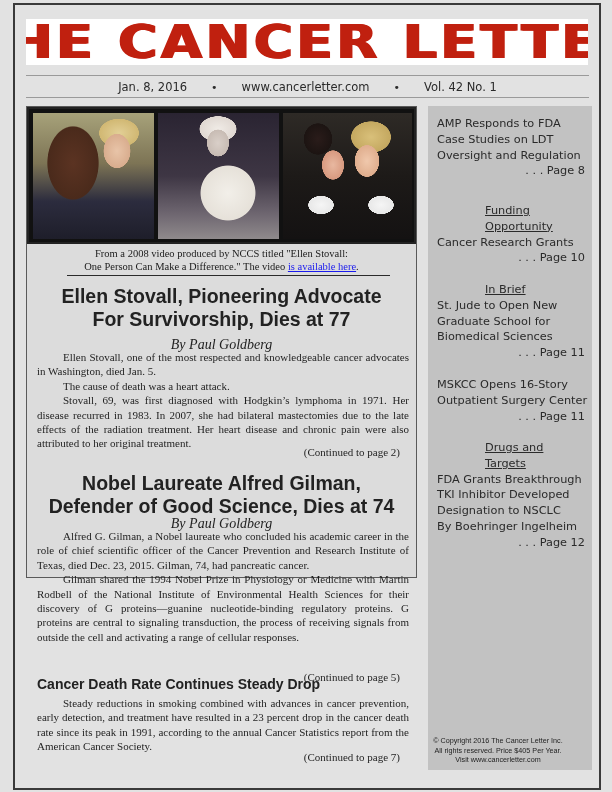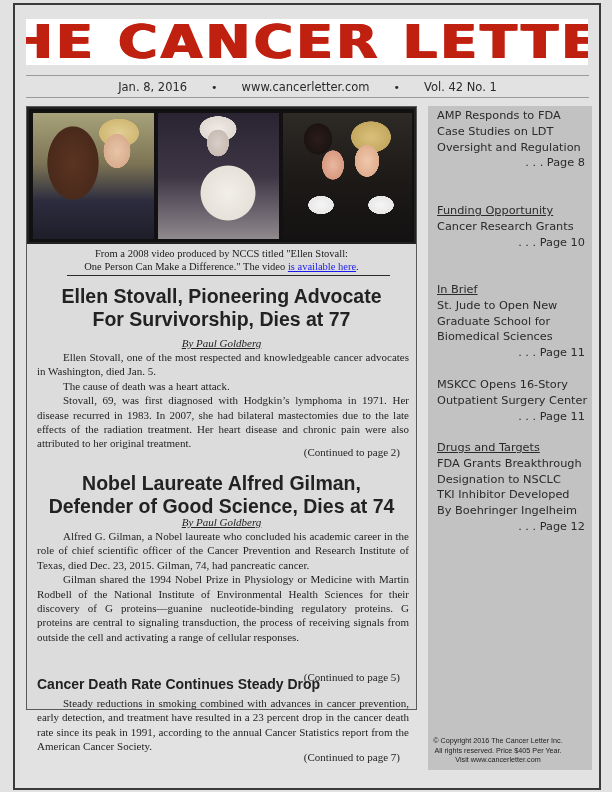--- a/index.html
+++ b/index.html
@@ -30,21 +30,21 @@
 
     .dateline {
       position: absolute; left: 26px; top: 78px; width: 563px; height: 18px;
       display: flex; justify-content: center; align-items: center; gap: 0;
       font-family: "DejaVu Sans", sans-serif; font-size: 11.5px; color: #2a2a2a;
     }
     .dateline span { display: inline-block; }
     .dateline .bullet { margin: 0 24px; font-size: 11px; }
 
     .main-box {
-      position: absolute; left: 26px; top: 106px; width: 391px; height: 604px;
+      position: absolute; left: 26px; top: 106px; width: 391px; height: 472px;
       border: 1px solid #5a5a5a; background: #dcdcdc;
     }
 
     .photo-strip {
       position: absolute; left: 0; top: 0; width: 389px; height: 137px;
       background: #111111; border: 2px solid #222;
     }
     .photo {
       position: absolute; top: 4px; height: 126px;
     }
@@ -86,21 +86,21 @@
     .headline {
       position: absolute; left: 0; width: 389px; text-align: center;
       font-family: "Liberation Sans", sans-serif; font-weight: bold; color: #222;
     }
     .h1 { top: 178px; font-size: 19.5px; line-height: 23px; }
     .h2 { top: 365px; font-size: 19.5px; line-height: 23px; }
     .h3 { top: 567px; font-size: 14px; line-height: 20px; text-align: left; left: 10px; width: 375px; }
 
     .byline {
       position: absolute; left: 0; width: 389px; text-align: center;
-      font-style: italic; font-size: 11px; color: #222; text-decoration: underline;
+      font-style: italic; font-size: 14px; color: #222;
     }
     .by1 { top: 230px; }
     .by2 { top: 409px; }
 
     .body-text {
       position: absolute; left: 10px; width: 372px;
       font-size: 11px; line-height: 14.4px; color: #1f1f1f; text-align: justify;
     }
     .body-text p { text-indent: 26px; }
     .bt1 { top: 243px; }
@@ -113,21 +113,21 @@
     .c1 { top: 339px; }
     .c2 { top: 564px; padding-left: 7px; }
     .c3 { top: 644px; }
 
     .sidebar {
       position: absolute; left: 428px; top: 106px; width: 164px; height: 664px;
       background: #c2c2c2;
       font-family: "DejaVu Sans", sans-serif; font-size: 11.3px; line-height: 15.8px; color: #2a2a2a;
     }
     .sb-item { position: absolute; left: 9px; width: 148px; }
-    .sb-section { text-decoration: underline; display: block; }
+    .sb-section { text-decoration: underline; display: block; margin-left: 48px; }
     .sb-title { display: block; white-space: nowrap; }
     .sb-page { display: block; text-align: right; }
     .sb-copyright {
       position: absolute; left: 0; top: 630px; width: 140px; text-align: center;
       font-family: "Liberation Sans", sans-serif; font-size: 7.2px; line-height: 9.5px; color: #1e1e1e;
     }
   </style>
 </head>
 <body>
 
@@ -185,21 +185,21 @@
   <div class="cont c2">(Continued to page 5)</div>
 
   <div class="headline h3">Cancer Death Rate Continues Steady Drop</div>
   <div class="body-text bt3">
     <p>Steady reductions in smoking combined with advances in cancer prevention, early detection, and treatment have resulted in a 23 percent drop in the cancer death rate since its peak in 1991, according to the annual Cancer Statistics report from the American Cancer Society.</p>
   </div>
   <div class="cont c3">(Continued to page 7)</div>
 </div>
 
 <div class="sidebar">
-  <div class="sb-item" style="top:2px">
+  <div class="sb-item" style="top:10px">
     <span class="sb-title">AMP Responds to FDA</span>
     <span class="sb-title">Case Studies on LDT</span>
     <span class="sb-title">Oversight and Regulation</span>
     <span class="sb-page">. . . Page 8</span>
   </div>
 
   <div class="sb-item" style="top:97px">
     <span class="sb-section">Funding Opportunity</span>
     <span class="sb-title">Cancer Research Grants</span>
     <span class="sb-page">. . . Page 10</span>
@@ -215,22 +215,22 @@
 
   <div class="sb-item" style="top:271px">
     <span class="sb-title">MSKCC Opens 16-Story</span>
     <span class="sb-title">Outpatient Surgery Center</span>
     <span class="sb-page">. . . Page 11</span>
   </div>
 
   <div class="sb-item" style="top:334px">
     <span class="sb-section">Drugs and Targets</span>
     <span class="sb-title">FDA Grants Breakthrough</span>
+    <span class="sb-title">TKI Inhibitor Developed</span>
     <span class="sb-title">Designation to NSCLC</span>
-    <span class="sb-title">TKI Inhibitor Developed</span>
     <span class="sb-title">By Boehringer Ingelheim</span>
     <span class="sb-page">. . . Page 12</span>
   </div>
 
   <div class="sb-copyright">
     <div>© Copyright 2016 The Cancer Letter Inc.</div>
     <div>All rights reserved. Price $405 Per Year.</div>
     <div>Visit www.cancerletter.com</div>
   </div>
 </div>

